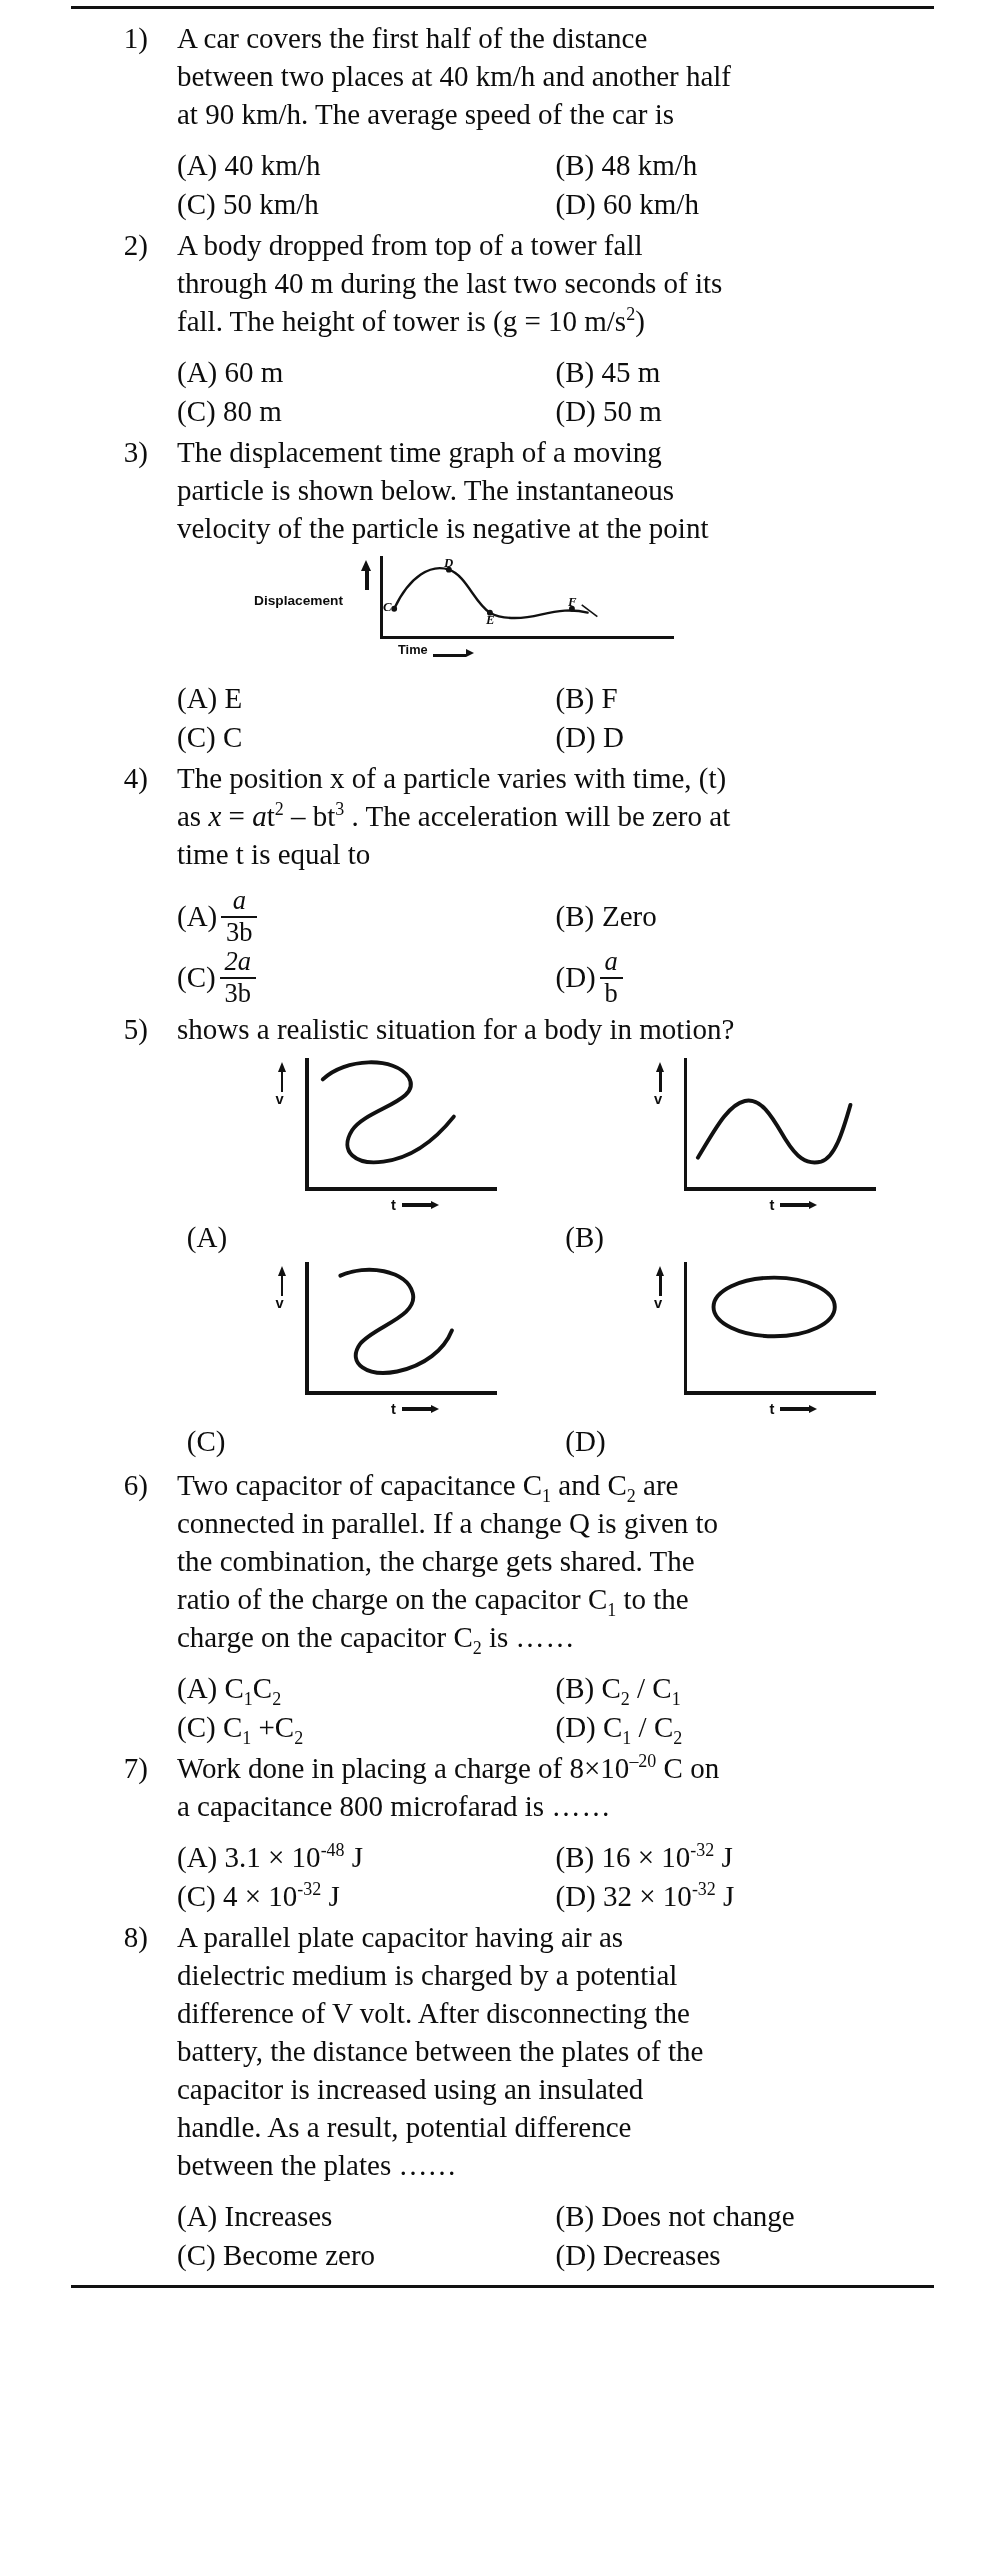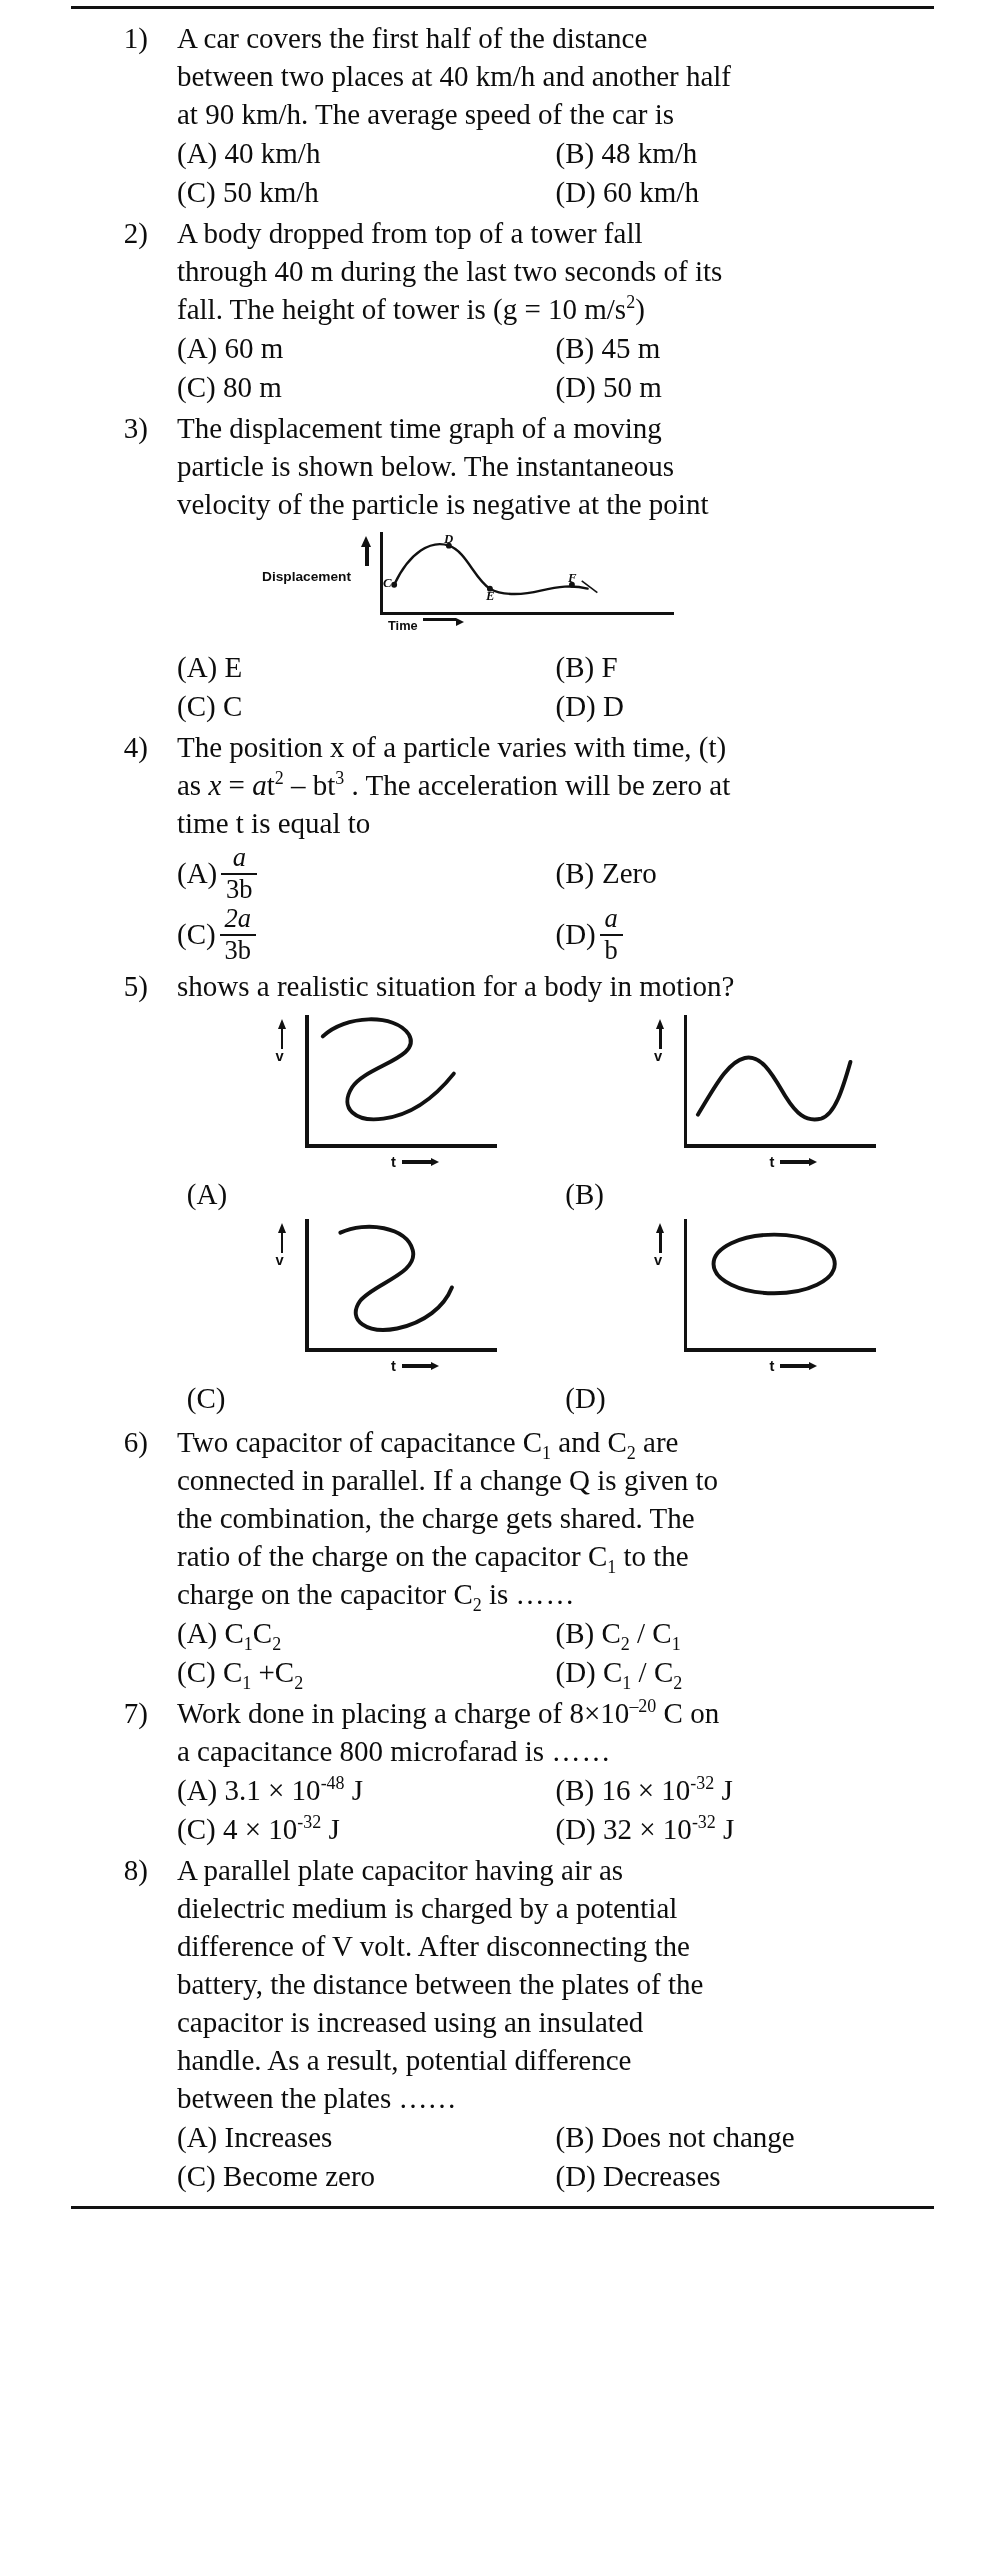--- a/index.html
+++ b/index.html
@@ -56,21 +56,21 @@
     font-size: 29px;
     line-height: 38px;
     text-align: justify;
     text-justify: inter-word;
     margin: 0;
   }
   .stem.lastline { text-align-last: left; }
   .opts {
     display: flex;
     flex-wrap: wrap;
-    margin-top: 1px;
+    margin-top: 13px;
     justify-content: center;
   }
   .opt {
     width: 50%;
     flex: 0 0 50%;
     font-size: 29px;
     line-height: 39px;
     white-space: nowrap;
   }
   .opt.tall { line-height: 45px; min-height: 61px; display: flex; align-items: center; }
@@ -99,21 +99,21 @@
 
   
   .fig-disp {
     position: relative;
     width: 422px;
     height: 110px;
     margin: 9.8px 0 5.9px 77px;
   }
   .fig-disp .ylabel {
     position: absolute;
-    left: 8px; top: 37px;
+    left: 0; top: 37px;
     font-size: 13.7px;
     font-weight: bold;
     font-family: "Liberation Sans", sans-serif;
   }
   .fig-disp .uparrow {
     position: absolute;
     left: 107px; top: 3.9px;
     width: 0; height: 0;
     border-left: 5.9px solid transparent;
     border-right: 5.9px solid transparent;
@@ -131,22 +131,22 @@
     width: 2.9px; height: 83px;
     background: #111;
   }
   .fig-disp .xaxis {
     position: absolute;
     left: 126px; top: 80px;
     width: 294px; height: 2.9px;
     background: #111;
   }
   .fig-disp .trow {
-    position: absolute; left: 134px; top: 86px;
-    display: flex; align-items: flex-start;
+    position: absolute; left: 144px; top: 86px;
+    display: flex; align-items: flex-end;
   }
   .fig-disp .tarrow-line { width: 33px; height: 2.9px; background: #111; margin-left: 4.9px; }
   .fig-disp .tarrow-head {
     width: 0; height: 0;
     border-top: 4.9px solid transparent;
     border-bottom: 4.9px solid transparent;
     border-left: 8.8px solid #111;
   }
   .fig-disp svg { position: absolute; left: 126px; top: 0; }
   .ptlabel {

